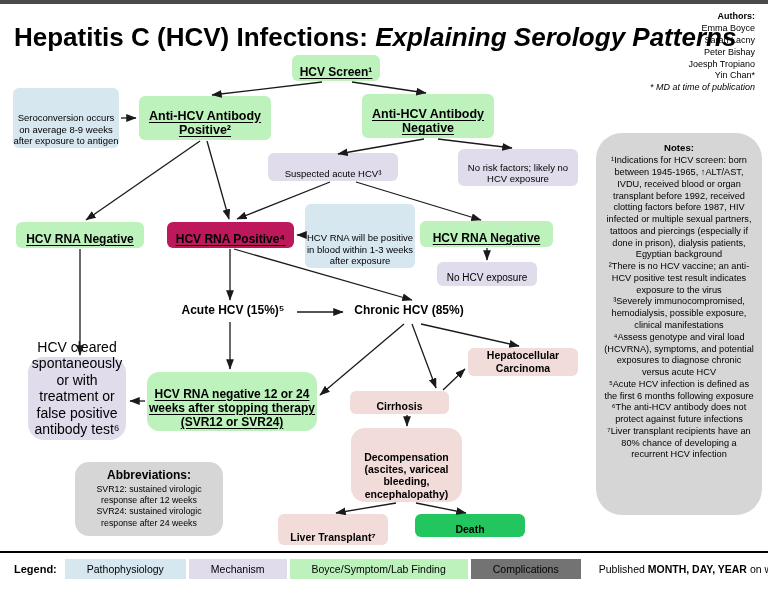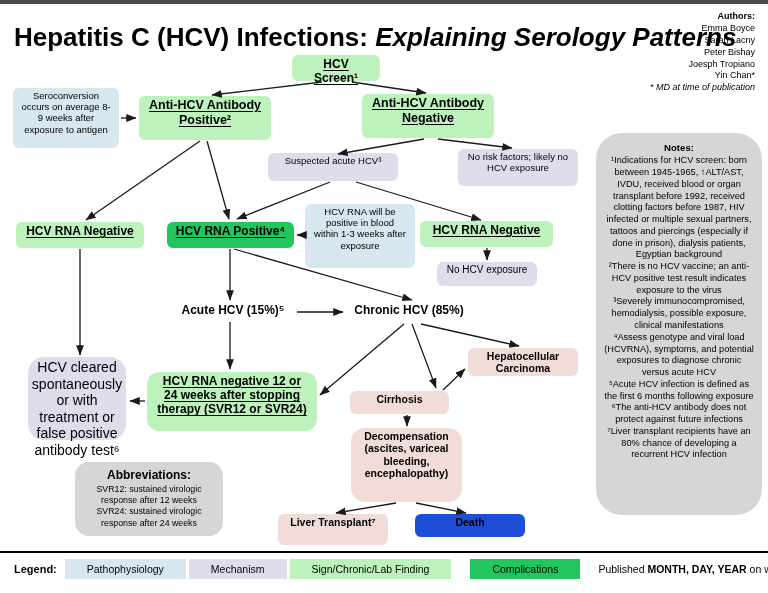--- a/index.html
+++ b/index.html
@@ -6,22 +6,22 @@
   #page{position:relative;width:768px;height:593px;background:#fff;overflow:hidden;
         font-family:"Liberation Sans",sans-serif;color:#000;}
   #topbar{position:absolute;left:0;top:0;width:768px;height:4px;background:#4a4a4a;}
   #title{position:absolute;left:14px;top:22px;font-size:26px;font-weight:bold;white-space:nowrap;}
   #title .it{font-style:italic;}
   #credits{position:absolute;right:13px;top:11px;width:170px;text-align:right;
            font-size:9px;line-height:1.32;}
   #credits .b{font-weight:bold;}
   #credits .fn{font-style:italic;}
 
-  .node{position:absolute;display:flex;align-items:flex-start;justify-content:center;
-        text-align:center;border-radius:6px;padding:2px 8px;box-sizing:border-box;
+  .node{position:absolute;display:flex;align-items:flex-end;justify-content:center;
+        text-align:center;border-radius:6px;padding:2px 0;box-sizing:border-box;
         line-height:1.18;}
   .green{font-weight:bold;font-size:12px;}
   .green .u{text-decoration:underline;text-underline-offset:2px;}
   .soft{font-size:9.5px;}
   .pink{font-weight:bold;font-size:10.5px;}
   .plain{position:absolute;text-align:center;font-weight:bold;font-size:12px;}
 
   .b-screen{left:292px;top:55px;width:88px;height:26px;}
   .b-sero{left:13px;top:88px;width:106px;height:60px;}
   .b-abpos{left:139px;top:96px;width:132px;height:44px;font-size:12.5px;}
@@ -96,21 +96,21 @@
     </div>
   <div class="node soft b-susp" style="background: rgb(224, 220, 236);">
       <span>Suspected acute HCV³</span>
     </div>
   <div class="node soft b-norisk" style="background: rgb(224, 220, 236);">
       <span>No risk factors; likely no HCV exposure</span>
     </div>
   <div class="node green b-rnanegL" style="background: rgb(189, 242, 189);">
       <span class="u">HCV RNA Negative</span>
     </div>
-  <div class="node green b-rnapos" style="background: #22c55e;">
+  <div class="node green b-rnapos" style="background: #be185d;">
       <span class="u">HCV RNA Positive⁴</span>
     </div>
   <div class="node soft b-bluenote" style="background: rgb(215, 231, 240);">
       <span>HCV RNA will be positive in blood within 1-3 weeks after exposure</span>
     </div>
   <div class="node green b-rnanegR" style="background: rgb(189, 242, 189);">
       <span class="u">HCV RNA Negative</span>
     </div>
   <div class="node soft b-noexp" style="background: rgb(224, 220, 236);">
       <span>No HCV exposure</span>
@@ -128,21 +128,21 @@
     </div>
   <div class="node pink b-cirr" style="background: rgb(242, 220, 218);">
       <span>Cirrhosis</span>
     </div>
   <div class="node pink b-decomp" style="background: rgb(242, 220, 218);">
       <span>Decompensation (ascites, variceal bleeding, encephalopathy)</span>
     </div>
   <div class="node pink b-liver" style="background: rgb(242, 220, 218);">
       <span>Liver Transplant⁷</span>
     </div>
-  <div class="node pink b-death" style="background: #1d4ed8;">
+  <div class="node pink b-death" style="background: #22c55e;">
       <span>Death</span>
     </div>
 
   <div id="abbrev" style="background: rgb(214, 214, 214);">
     <div class="h">Abbreviations:</div>
     <div>SVR12: sustained virologic response after 12 weeks</div>
     <div>SVR24: sustained virologic response after 24 weeks</div>
   </div>
 
   <div id="notes" style="background: rgb(214, 214, 214);">
@@ -185,22 +185,22 @@
       <line x1="487" y1="248" x2="487" y2="260" stroke="#1a1a1a" stroke-width="1.3" marker-end="url(#ah)"></line>
       <line x1="407" y1="415" x2="407" y2="426" stroke="#1a1a1a" stroke-width="1.3" marker-end="url(#ah)"></line>
       <line x1="396" y1="503" x2="336" y2="513" stroke="#1a1a1a" stroke-width="1.3" marker-end="url(#ah)"></line>
       <line x1="416" y1="503" x2="466" y2="513" stroke="#1a1a1a" stroke-width="1.3" marker-end="url(#ah)"></line>
     </svg>
 
   <div id="footer">
     <span class="lg">Legend:</span>
     <span class="chip" style="background: rgb(215, 231, 240);">Pathophysiology</span>
     <span class="chip" style="background: rgb(224, 220, 236);">Mechanism</span>
-    <span class="chip" style="background: rgb(189, 242, 189);">Sign/Chronic/Lab Finding</span>
-    <span class="chip" style="background: #22c55e; margin-left: 16px;">Complications</span>
+    <span class="chip" style="background: rgb(189, 242, 189);">Boyce/Symptom/Lab Finding</span>
+    <span class="chip" style="background: #737373;">Complications</span>
     <span id="divider"></span>
     <span id="published">
       <span>Published</span>
       <span class="b">MONTH, DAY, YEAR</span>
       <span>on</span>
       <span>www.thecalgaryguide.com</span>
     </span>
 
   </div>
 </div>

